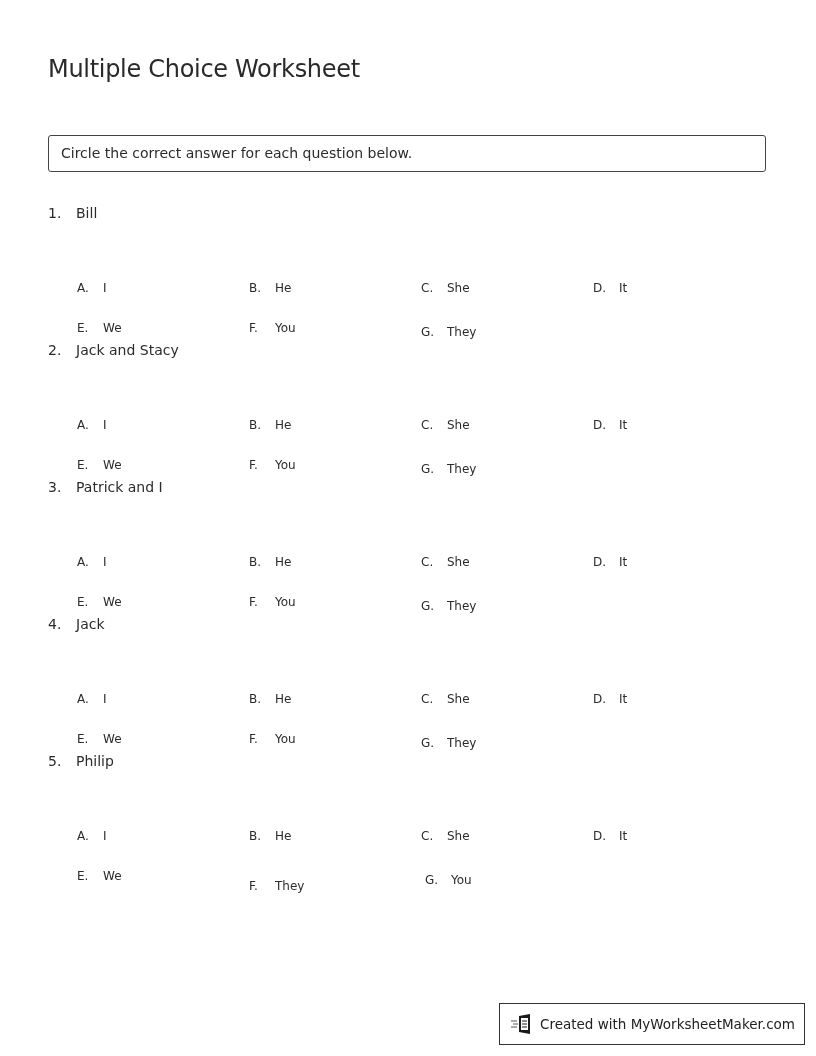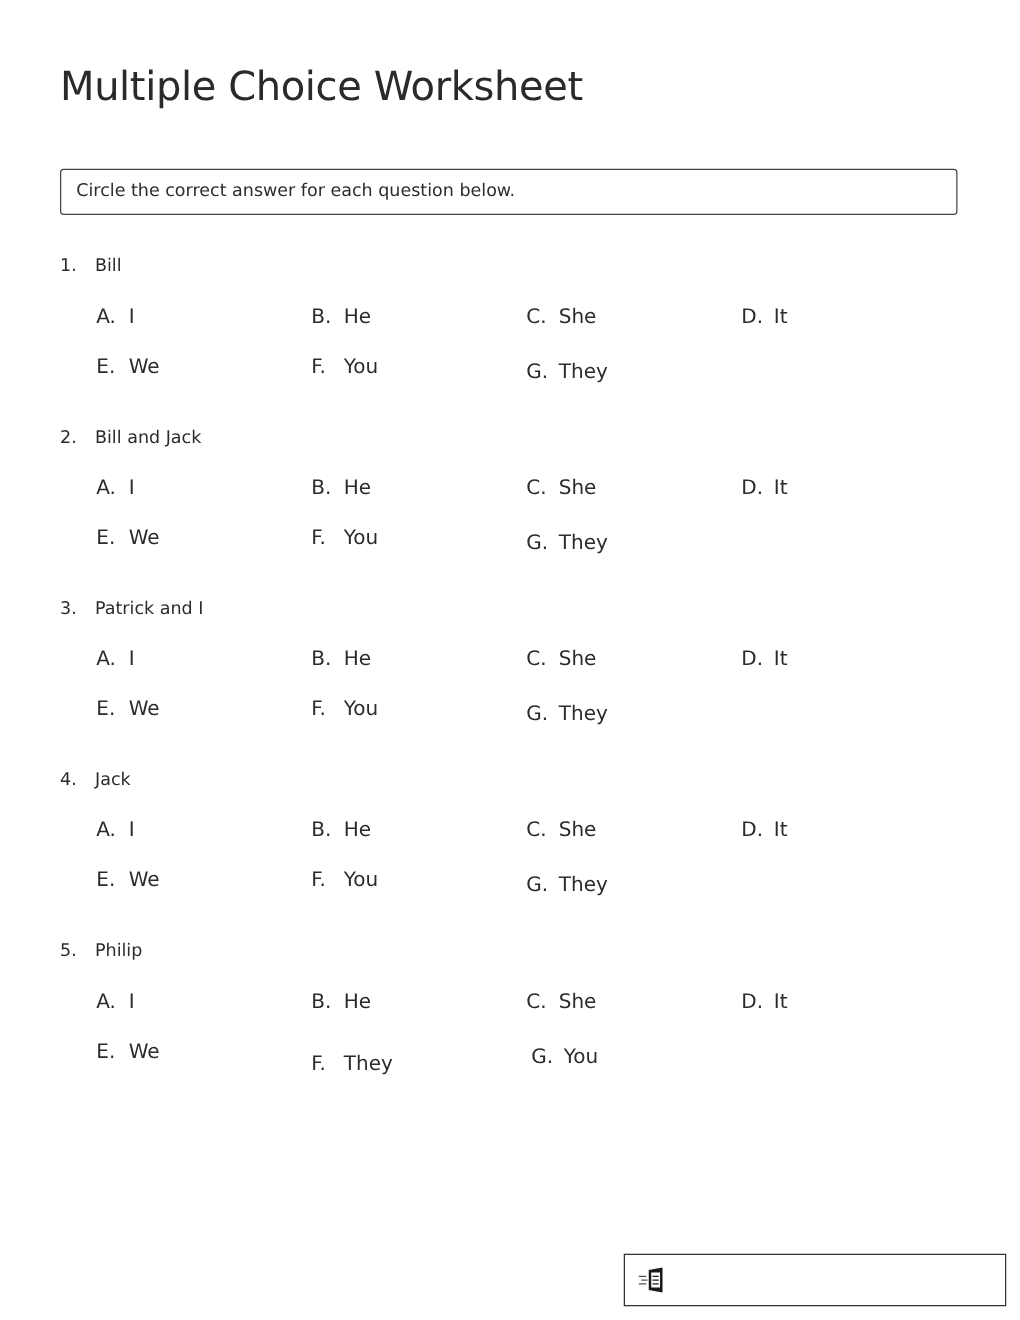--- a/index.html
+++ b/index.html
@@ -12,21 +12,21 @@
       height: 1056px;
       position: relative;
       overflow: hidden;
       font-family: "DejaVu Sans", sans-serif;
       color: #2b2b2b;
     }
     .title {
       position: absolute;
       left: 48px;
       top: 48px;
-      font-size: 32px;
+      font-size: 24px;
       font-weight: normal;
       color: #2a2a2a;
       letter-spacing: -0.3px;
       margin: 0;
       line-height: 42px;
     }
     .instructions {
       position: absolute;
       left: 48px;
       top: 135px;
@@ -52,23 +52,24 @@
       font-size: 14px;
       line-height: 18px;
       white-space: nowrap;
     }
     .q-num {
       display: inline-block;
       width: 28px;
     }
     .opt {
       position: absolute;
-      font-size: 16px;
+      font-size: 12px;
       line-height: 18px;
       white-space: nowrap;
+      margin-top: 35px;
     }
     .opt-letter {
       display: inline-block;
       width: 26px;
     }
     .footer {
       position: absolute;
       left: 499px;
       top: 1003px;
       width: 306px;
@@ -105,21 +106,21 @@
   <div class="opt" style="left:201px; top:40px;"><span class="opt-letter">B.</span><span>He</span></div>
   <div class="opt" style="left:373px; top:40px;"><span class="opt-letter">C.</span><span>She</span></div>
   <div class="opt" style="left:545px; top:40px;"><span class="opt-letter">D.</span><span>It</span></div>
   <div class="opt" style="left:29px; top:80px;"><span class="opt-letter">E.</span><span>We</span></div>
   <div class="opt" style="left:201px; top:80px;"><span class="opt-letter">F.</span><span>You</span></div>
   <div class="opt" style="left:373px; top:84px;"><span class="opt-letter">G.</span><span>They</span></div>
 </div>
 
 <div class="question" style="top:341px;">
   <div class="q-head">
-    <span class="q-num">2.</span><span>Bill and Jack</span>
+    <span class="q-num">2.</span><span>Jack and Stacy</span>
   </div>
   <div class="opt" style="left:29px; top:40px;"><span class="opt-letter">A.</span><span>I</span></div>
   <div class="opt" style="left:201px; top:40px;"><span class="opt-letter">B.</span><span>He</span></div>
   <div class="opt" style="left:373px; top:40px;"><span class="opt-letter">C.</span><span>She</span></div>
   <div class="opt" style="left:545px; top:40px;"><span class="opt-letter">D.</span><span>It</span></div>
   <div class="opt" style="left:29px; top:80px;"><span class="opt-letter">E.</span><span>We</span></div>
   <div class="opt" style="left:201px; top:80px;"><span class="opt-letter">F.</span><span>You</span></div>
   <div class="opt" style="left:373px; top:84px;"><span class="opt-letter">G.</span><span>They</span></div>
 </div>
 
@@ -168,13 +169,14 @@
       <line x1="1" y1="8" x2="7" y2="8" stroke="#555" stroke-width="1"></line>
       <line x1="3" y1="11" x2="8" y2="11" stroke="#555" stroke-width="1"></line>
       <line x1="1" y1="14" x2="7" y2="14" stroke="#555" stroke-width="1"></line>
       <polygon points="9,3 20,1 20,21 9,19" fill="#1a1a1a"></polygon>
       <rect x="11" y="5" width="7" height="12" fill="#ffffff"></rect>
       <line x1="12" y1="8" x2="17" y2="8" stroke="#1a1a1a" stroke-width="1"></line>
       <line x1="12" y1="11" x2="17" y2="11" stroke="#1a1a1a" stroke-width="1"></line>
       <line x1="12" y1="14" x2="17" y2="14" stroke="#1a1a1a" stroke-width="1"></line>
     </svg>
   </span>
+  <span>Created with MyWorksheetMaker.com</span>
 </div>
 
 </body></html>

